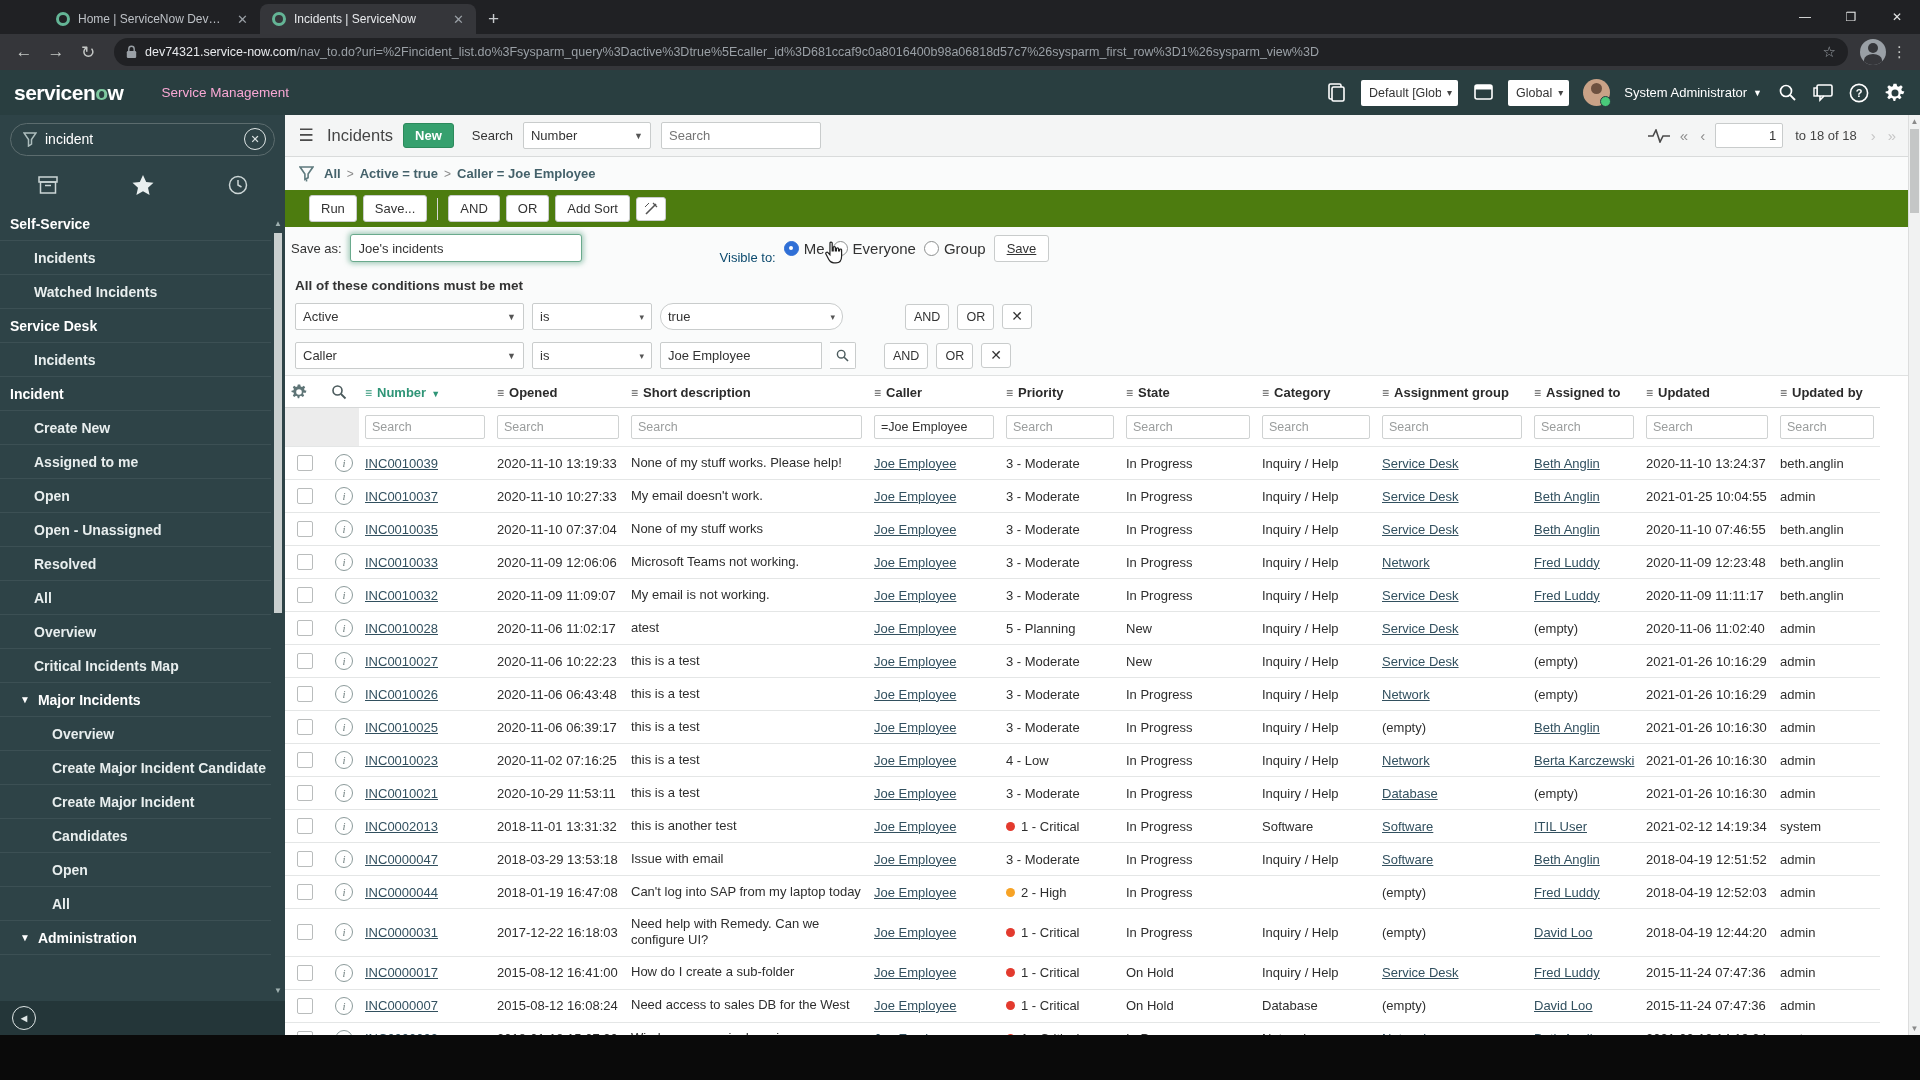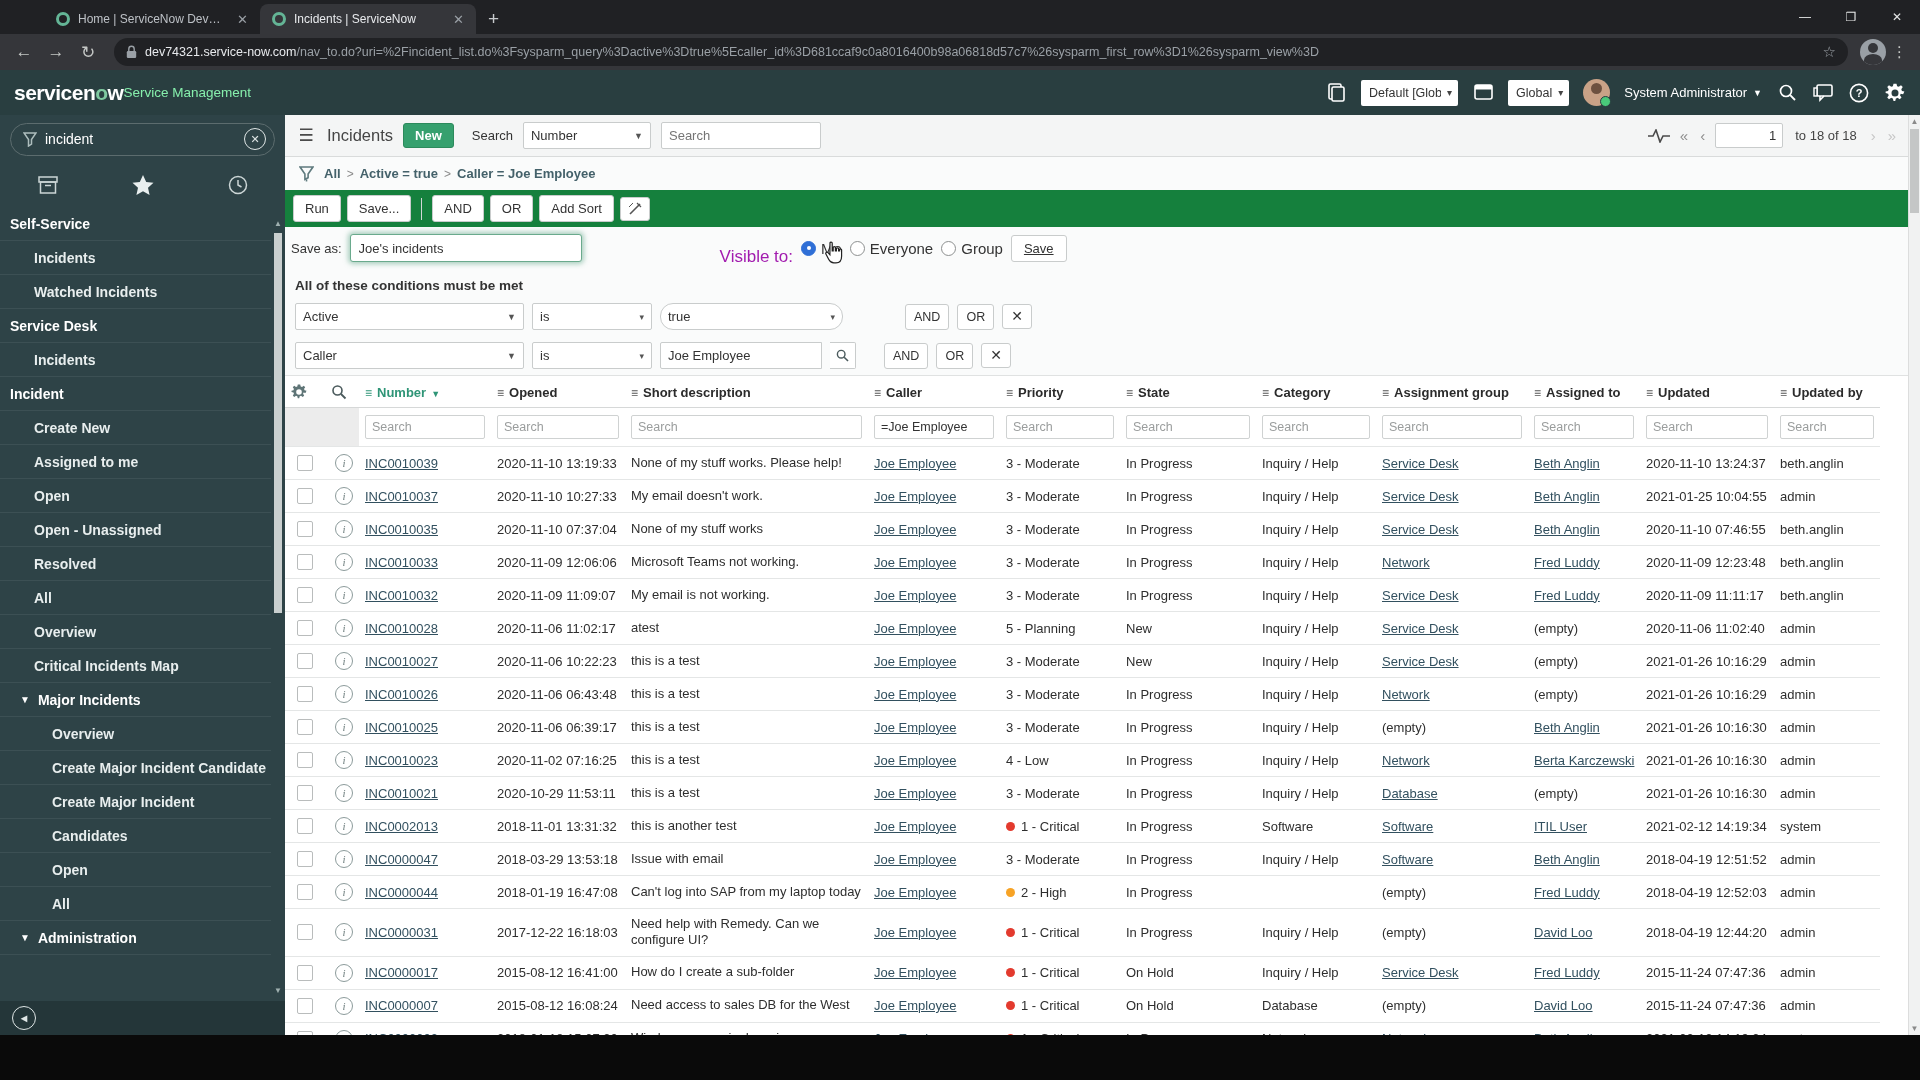--- a/index.html
+++ b/index.html
@@ -26,21 +26,21 @@
   .url-star { color:#9aa0a6; font-size:15px; }
   .chrome-avatar { width:26px; height:26px; border-radius:50%; background:#9aa0a6; position:relative; overflow:hidden; flex:0 0 auto; }
   .chrome-avatar::before { content:""; position:absolute; left:8px; top:4px; width:10px; height:10px; border-radius:50%; background:#35363a; }
   .chrome-avatar::after { content:""; position:absolute; left:4px; top:15px; width:18px; height:12px; border-radius:50% 50% 0 0; background:#35363a; }
   .kebab { color:#c4c7c5; font-size:15px; letter-spacing:1px; width:20px; text-align:center; }
 
   
   .sn-header { height:45px; background:var(--header-bg,#293e40); display:flex; align-items:center; padding:0 14px; color:#fff; }
   .sn-logo { font-size:21px; font-weight:700; letter-spacing:-0.5px; color:#fff; }
   .sn-logo .logo-o { color:#7fc9a0; }
-  .sn-product { font-size:13.5px; color:#86efac;text-align:center; }
+  .sn-product { margin-left:38px; font-size:13.5px; color:#f9a8d4;text-align:center; }
   .sn-right { margin-left:auto; display:flex; align-items:center; gap:14px; }
   .hdr-ic { width:22px; height:22px; display:flex; align-items:center; justify-content:center; }
   .sn-select { height:26px; background:#fff; border-radius:2px; color:#333; font-size:12.5px; display:flex; align-items:center; padding:0 6px 0 8px; gap:6px; }
   .sn-select .sel-txt { max-width:72px; overflow:hidden; white-space:nowrap; }
   .sn-select .arr { font-size:10px; color:#444; }
   .sn-avatar { width:27px; height:27px; border-radius:50%; background:#c9a287; position:relative; }
   .sn-avatar::before { content:""; position:absolute; left:8px; top:4px; width:11px; height:11px; border-radius:50%; background:#6d5140; }
   .sn-avatar::after { content:""; position:absolute; right:-1px; bottom:-1px; width:9px; height:9px; border-radius:50%; background:#49c97a; border:1.5px solid #293e40; }
   .sn-user { font-size:13px; color:#fff; display:flex; align-items:center; gap:6px; }
   .sn-user .arr { font-size:9px; }
@@ -85,29 +85,29 @@
   .pg-arrow { font-size:15px; color:#8e8e8e; padding:0 2px; }
   .pg-arrow.disabled { color:#c6c6c6; }
   .pg-input { width:68px; height:25px; border:1px solid #c9cccc; border-radius:2px; text-align:right; font-size:13px; padding:0 6px; font-family:inherit; color:#333; }
   .pg-range { font-size:13px; color:#444; margin:0 4px; }
 
   .crumb-bar { height:33px; background:#fafbfb; display:flex; align-items:center; padding:0 14px; gap:10px; }
   .breadcrumb { display:flex; align-items:center; gap:6px; font-size:13px; }
   .bc-part { color:#44616a; font-weight:700; }
   .bc-sep { color:#8a8a8a; font-size:12px; }
 
-  .toolbar { height:37px; background:#15803d; display:flex; align-items:center; padding:0 8px; gap:6px; }
+  .toolbar { height:37px; background:#4d7c0f; display:flex; align-items:center; padding:0 24px; gap:6px; }
   .tb-btn { background:#fff; border:1px solid #c9cccc; border-radius:3px; font-size:13px; color:#333; padding:5px 11px; }
   .tb-div { width:1px; height:22px; background:#d4d6d6; margin:0 4px; }
   .tb-icon-btn { background:#fff; border:1px solid #c9cccc; border-radius:3px; padding:4px 7px; display:flex; align-items:center; }
 
   .saveas-row { height:42px; background:#fafbfb; display:flex; align-items:center; padding:0 6px; gap:8px; }
   .saveas-label { font-size:13px; color:#333; }
   .saveas-input { width:232px; height:28px; border:1px solid var(--focus-green,#6aaa8d); border-radius:3px; box-shadow:0 0 5px 2px rgba(102,169,140,.55); font-size:13px; padding:0 8px; font-family:inherit; color:#333; outline:none; }
-  .visible-to { margin-left:130px; font-size:17px; color:#a21caf; display:flex; align-items:center; gap:8px;margin-top:18px; }
+  .visible-to { margin-left:130px; font-size:13px; color:#0c4a6e; display:flex; align-items:center; gap:8px;margin-top:18px; }
   .radio-opt { display:flex; align-items:center; gap:5px; font-size:15px; color:#333; }
   .radio { width:15px; height:15px; border-radius:50%; border:1px solid #8d9090; background:#fff; position:relative; }
   .radio.checked { border-color:var(--radio-blue,#2f6fd6); background:var(--radio-blue,#2f6fd6); }
   .radio.checked::after { content:""; position:absolute; left:4.5px; top:4.5px; width:4px; height:4px; border-radius:50%; background:#fff; }
   .btn-save { background:#fff; border:1px solid #c9cccc; border-radius:3px; font-size:13px; color:#333; padding:5px 12px;text-decoration:underline; }
 
   .cond-heading { height:28px; background:#fafbfb; display:flex; align-items:flex-end; padding:0 10px 4px; font-size:13.5px; font-weight:700; color:#333; }
   .cond-row { height:39px; background:#fafbfb; display:flex; align-items:center; padding:0 10px; gap:8px; }
   .cond-field { width:229px; }
   .cond-op { width:120px; }

